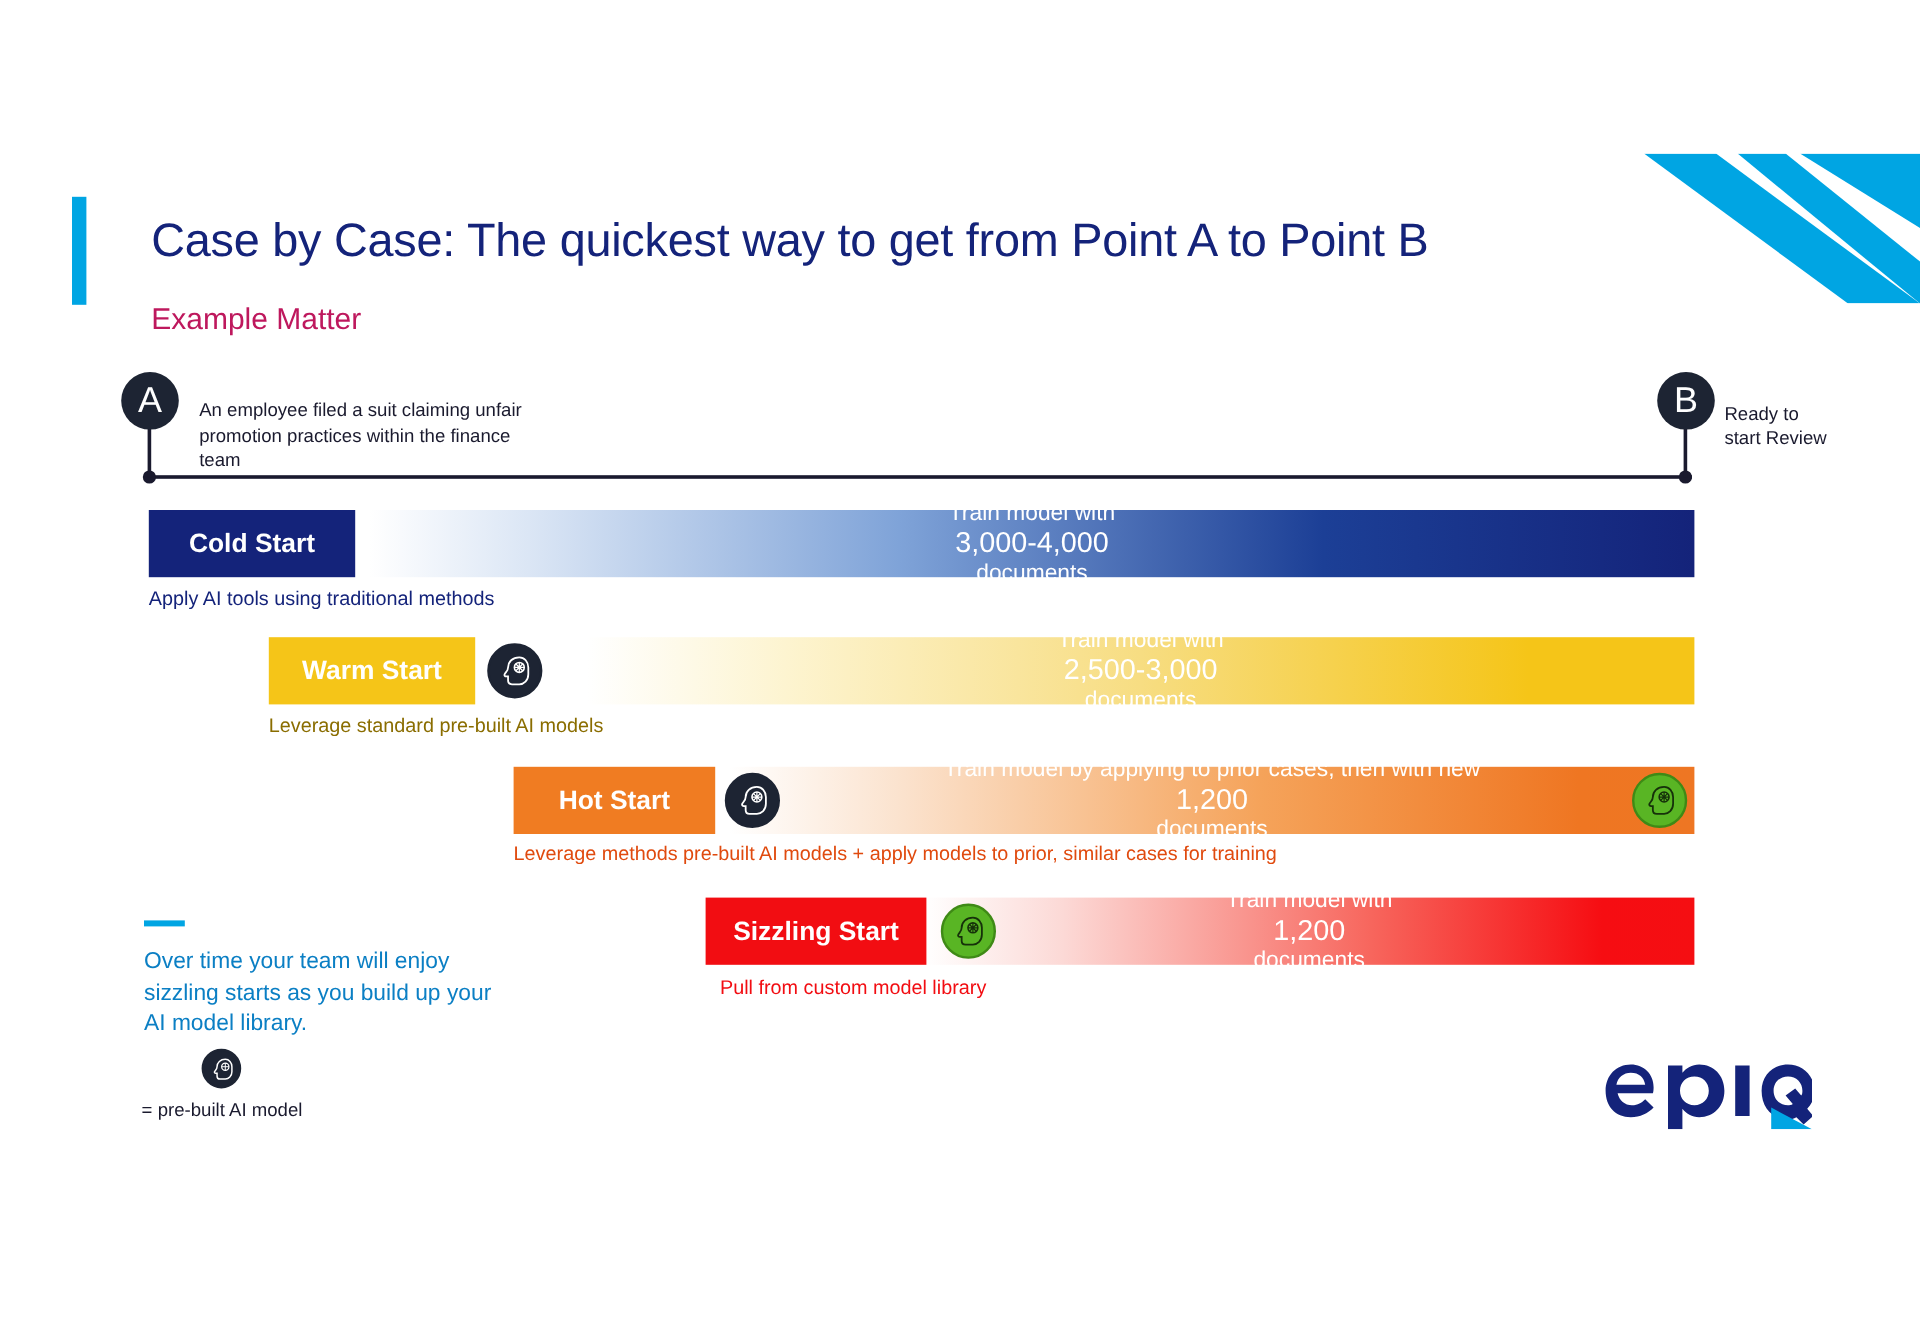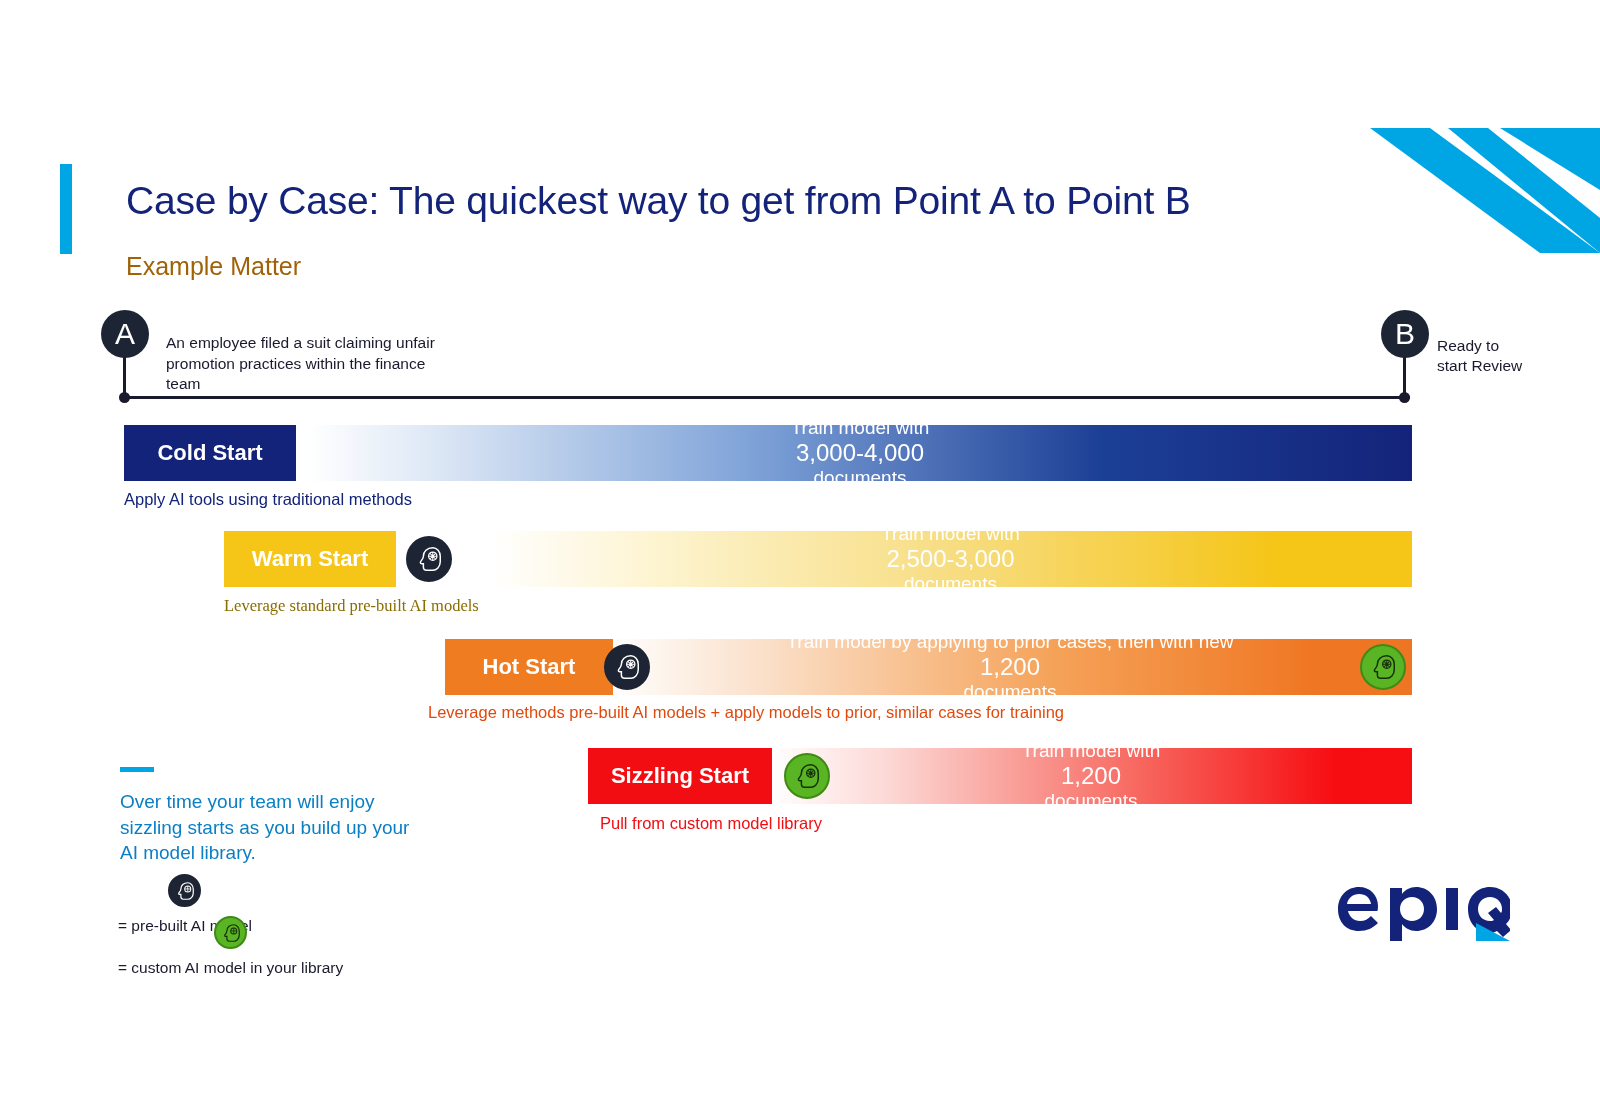--- a/index.html
+++ b/index.html
@@ -38,21 +38,21 @@
     font-size: 39px;
     color: #14237a;
     letter-spacing: -0.2px;
     white-space: nowrap;
   }
   .subtitle {
     position: absolute;
     left: 126px;
     top: 236px;
     font-size: 25px;
-    color: #a16207;
+    color: #be185d;
   }
 
   
   .corner {
     position: absolute;
     right: 0;
     top: 112px;
     width: 230px;
     height: 125px;
     overflow: hidden;
@@ -178,32 +178,32 @@
     background: linear-gradient(to right, #ffffff 0%, #fdf4d0 18%, #f7dd82 50%, #f5c518 85%, #f5c518 100%);
   }
   #warm-label { left: 0; width: 172px; background: #f5c518; }
 
   
   #hot-row { left: 428px; top: 623px; width: 984px; }
   #hot-track {
     left: 180px; width: 804px;
     background: linear-gradient(to right, #ffffff 0%, #fbe2cd 18%, #f5a35a 55%, #ef7622 88%, #ee7623 100%);
   }
-  #hot-label { left: 0; width: 168px; background: #f07c22; margin-left: 17px; }
+  #hot-label { left: 0; width: 168px; background: #f07c22; }
 
   
   #sizz-row { left: 588px; top: 732px; width: 824px; }
   #sizz-track {
     left: 182px; width: 642px;
     background: linear-gradient(to right, #ffffff 0%, #fcd9d6 18%, #f7665d 58%, #f60d12 88%, #f50e12 100%);
   }
   #sizz-label { left: 0; width: 184px; background: #f20d12; }
 
   .cap-cold { left: 124px; top: 474px; color: #14237a; }
-  .cap-warm { left: 224px; top: 580px; color: #8a6d00; font-family: Liberation Serif, serif; }
+  .cap-warm { left: 224px; top: 580px; color: #8a6d00; }
   .cap-hot  { left: 428px; top: 687px; color: #e04a0e; }
   .cap-sizz { left: 600px; top: 798px; color: #f20d12; }
 
   
   .badge {
     position: absolute;
     width: 46px;
     height: 46px;
     border-radius: 50%;
     display: flex;
@@ -385,30 +385,20 @@
     <div class="legend-badge dark">
       <svg width="22" height="22" viewBox="0 0 32 32">
         <path d="M20 4c-6 0-10 4-10 9 0 3-2 4-3 6-0.6 1.2 0.3 2 1.4 2h1.6v3.5c0 2 1.4 3.5 3.5 3.5H20c4 0 8-3.5 8-9V13c0-5-3.5-9-8-9z" fill="none" stroke="#ffffff" stroke-width="1.8"></path>
         <circle cx="20" cy="13" r="4.4" fill="none" stroke="#ffffff" stroke-width="1.5"></circle>
         <path d="M15.6 13h8.8M20 8.6v8.8" stroke="#ffffff" stroke-width="1.2"></path>
       </svg>
     </div>
     <div class="legend-text">= pre-built AI model</div>
   </div>
 
-  <div class="legend-item" id="legend-2">
-    <div class="legend-badge green">
-      <svg width="22" height="22" viewBox="0 0 32 32">
-        <path d="M20 4c-6 0-10 4-10 9 0 3-2 4-3 6-0.6 1.2 0.3 2 1.4 2h1.6v3.5c0 2 1.4 3.5 3.5 3.5H20c4 0 8-3.5 8-9V13c0-5-3.5-9-8-9z" fill="none" stroke="#16310a" stroke-width="1.8"></path>
-        <circle cx="20" cy="13" r="4.4" fill="none" stroke="#16310a" stroke-width="1.5"></circle>
-        <path d="M15.6 13h8.8M20 8.6v8.8" stroke="#16310a" stroke-width="1.2"></path>
-      </svg>
-    </div>
-    <div class="legend-text">= custom AI model in your library</div>
-  </div>
 
   <div class="logo">
     <svg width="180" height="80" viewBox="0 0 180 80">
       <g fill="#14237a">
         <path d="M8 48c0-13 9-22 21-22 11 0 19 8 19 19 0 2-0.2 4-0.6 5H18c1.4 6 6 10 12 10 5 0 8-2 11-5l7 7c-5 5-11 8-19 8-13 0-21-9-21-22zm33-5c-1-6-5-10-12-10-6 0-11 4-12 10h24z"></path>
         <path d="M60 27h12v6c3-4 8-7 14-7 12 0 21 9 21 22s-9 22-21 22c-6 0-11-3-14-7v17H60V27zm34 21c0-7-5-12-12-12s-12 5-12 12 5 12 12 12 12-5 12-12z"></path>
         <path d="M116 27h12v42h-12V27z"></path>
         <path d="M138 48c0-13 10-22 22-22s22 9 22 22c0 6-2 11-6 15l5 6-8 7-6-6c-2 1-5 2-7 2-13 0-22-10-22-24zm34 0c0-7-5-12-12-12s-12 5-12 12 5 12 12 12c1 0 3 0 4-1l-6-7 8-6 5 6c1-1 1-3 1-4z"></path>
       </g>
       <path d="M146 62l34 18h-34z" fill="#00a5e3"></path>

